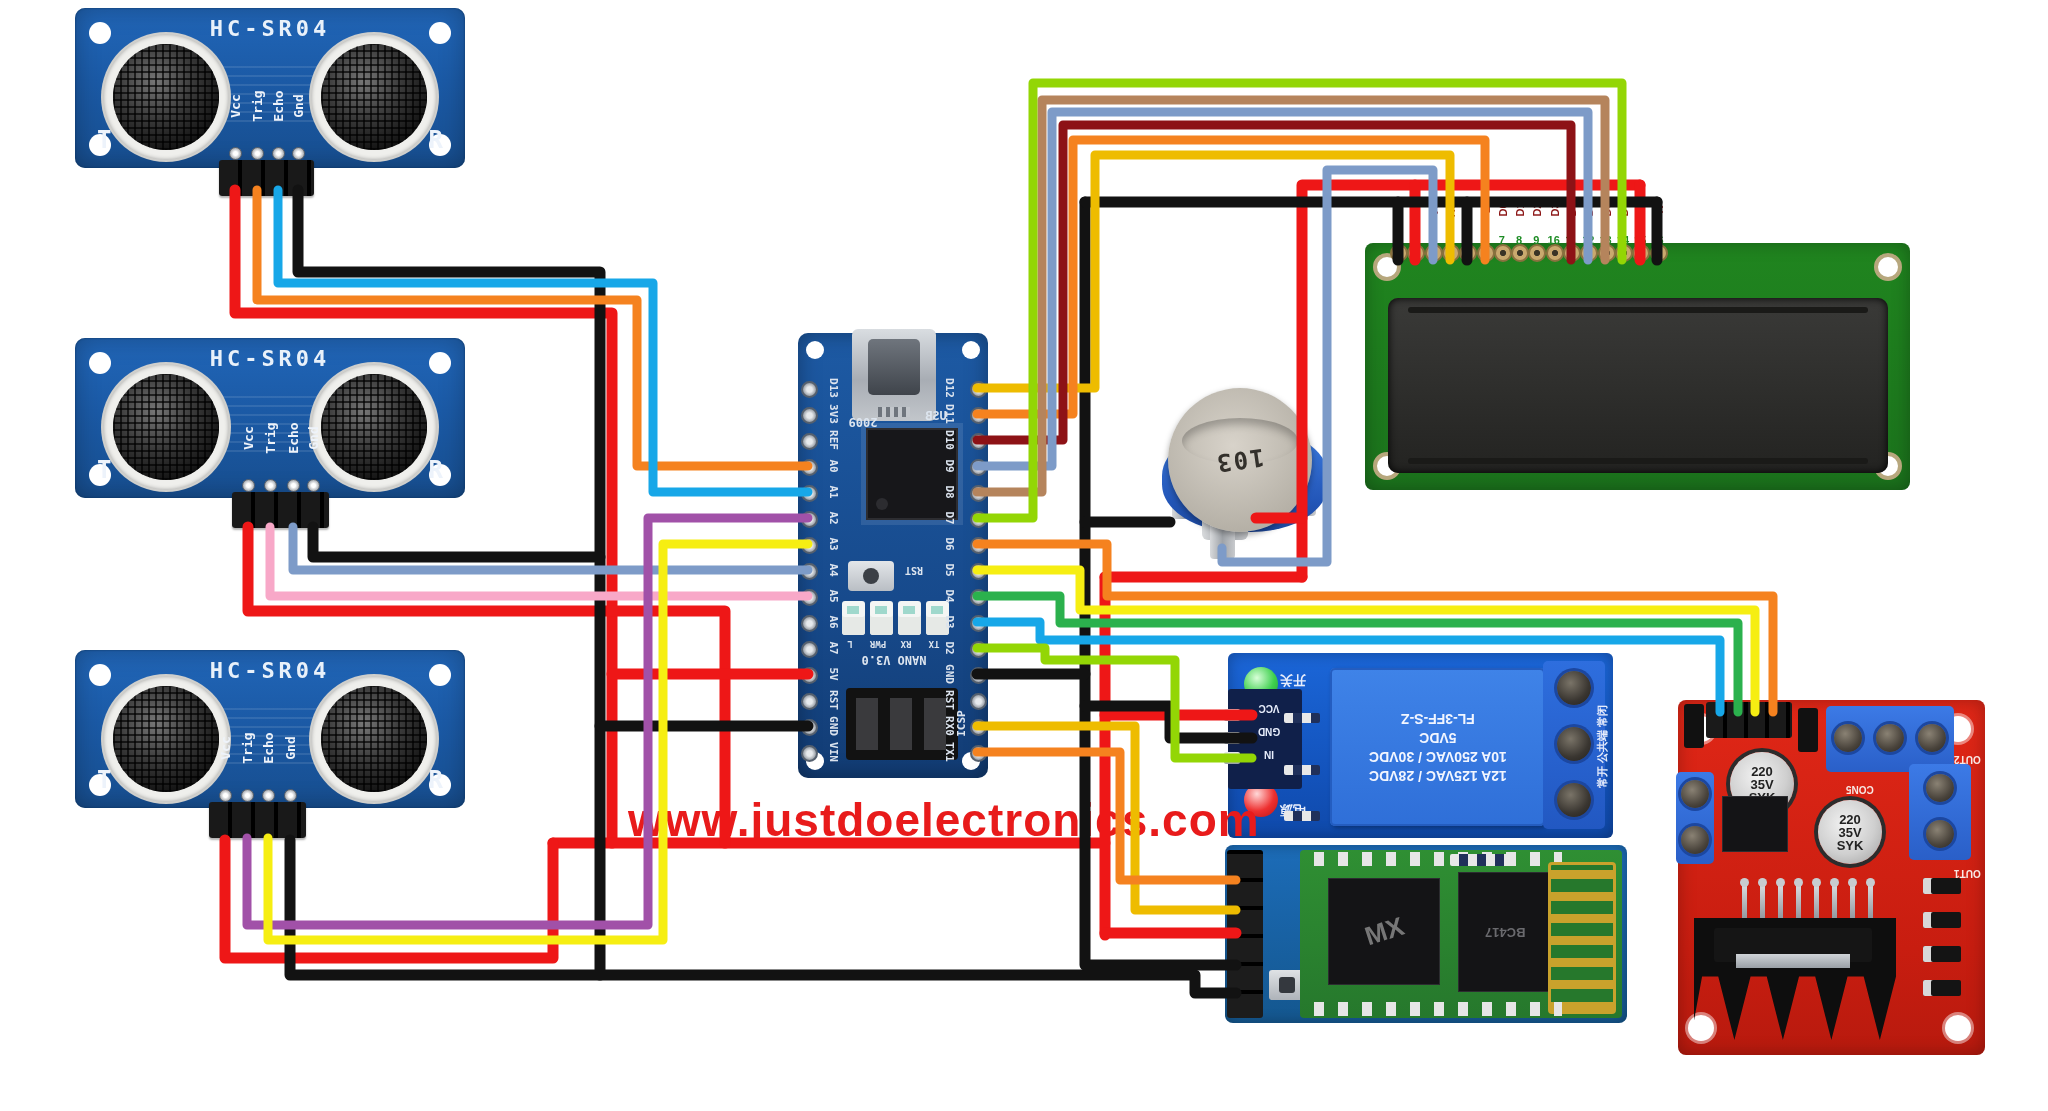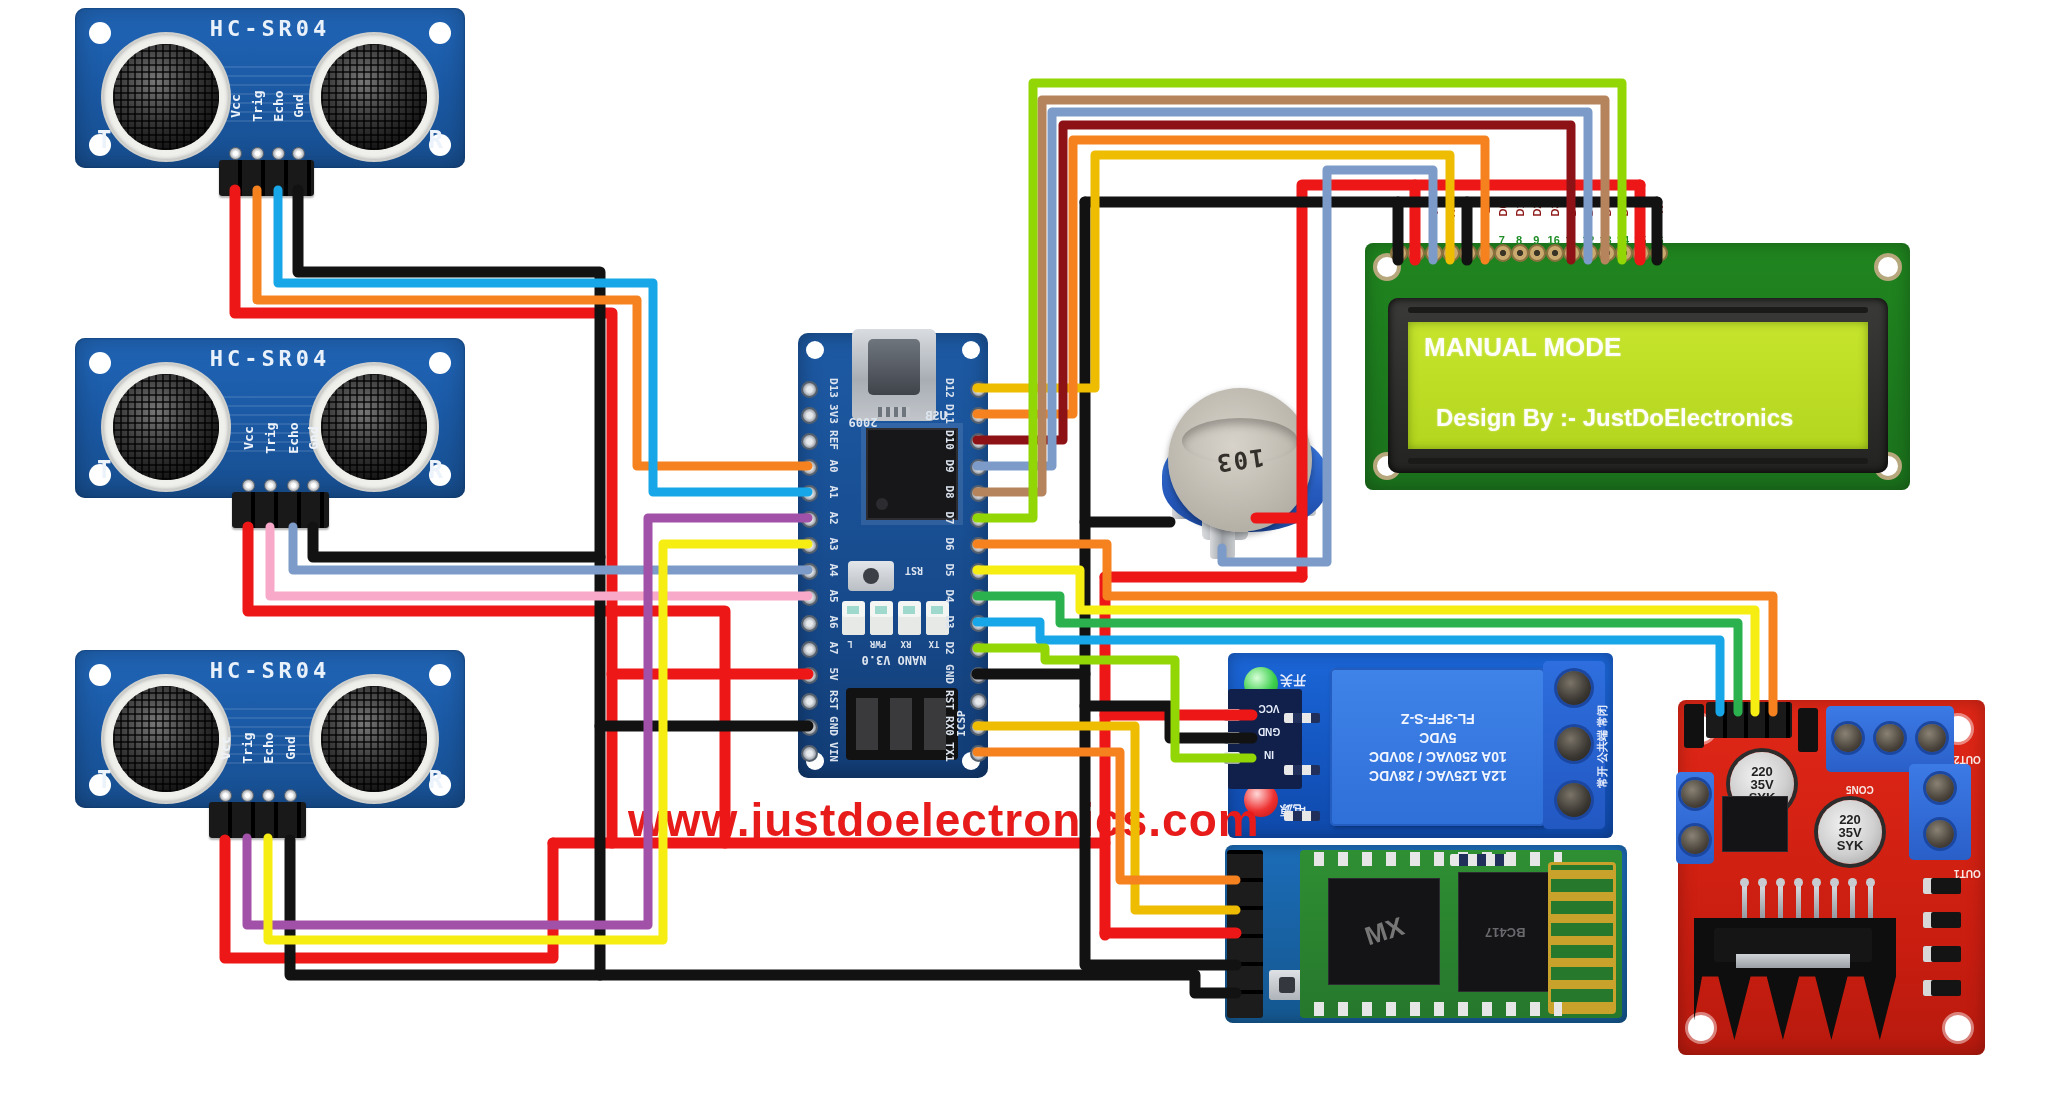--- a/index.html
+++ b/index.html
@@ -243,24 +243,20 @@
       <div class="pot-txt">103</div>
     </div>
   </div>
 
   <div class="lcd-board">
     <div class="lcd-mhole" style="left:8px;top:10px;"></div>
     <div class="lcd-mhole" style="right:8px;top:10px;"></div>
     <div class="lcd-mhole" style="left:8px;bottom:10px;"></div>
     <div class="lcd-mhole" style="right:8px;bottom:10px;"></div>
     <div class="lcd-bezel"></div>
-    <div class="lcd-screen">
-      <div class="lcd-line" style="left:16px;top:10px;">MANUAL MODE</div>
-      <div class="lcd-line" style="left:28px;top:82px;font-size:24px;">Design By :- JustDoElectronics</div>
-    </div>
   </div>
 
   <div class="relay-board">
     <div class="led green" style="left:16px;top:14px;"></div>
     <div class="led red" style="left:16px;top:130px;"></div>
     <div class="relay-cn rot180" style="left:52px;top:18px;">开关</div>
     <div class="relay-cn rot180" style="left:52px;top:148px;">电源</div>
     <div class="relay-conn"></div>
     <div class="relay-pinstub" style="left:-4px;top:56px;"></div>
     <div class="relay-pinstub" style="left:-4px;top:79px;"></div>

